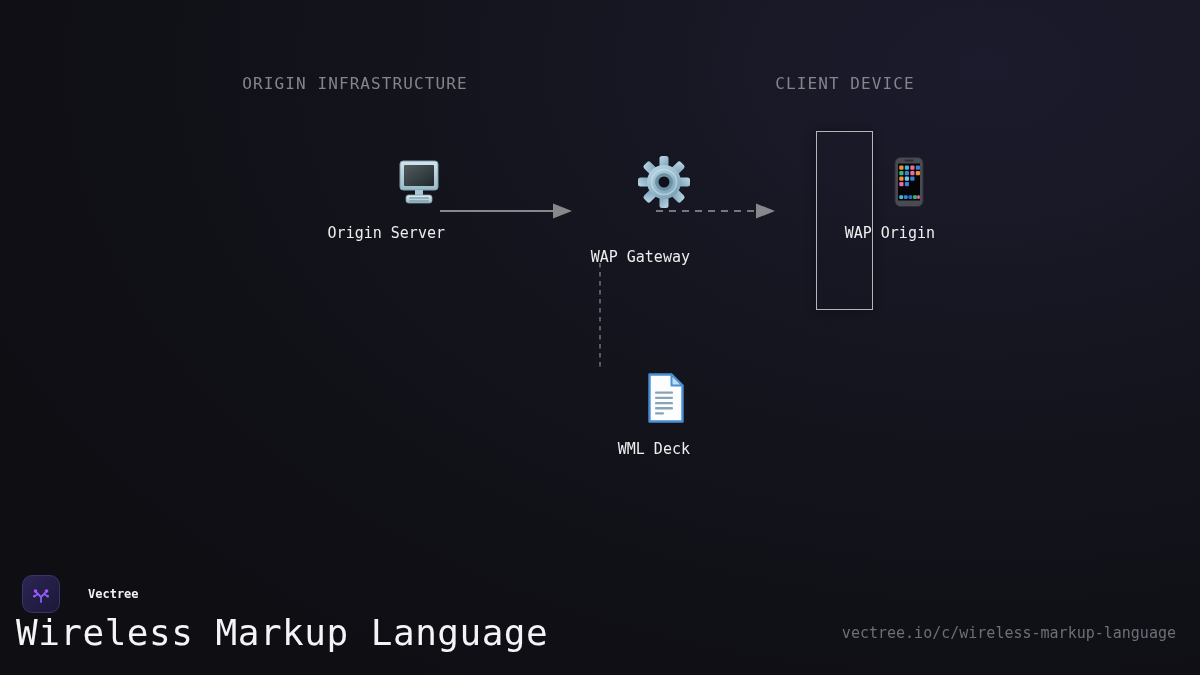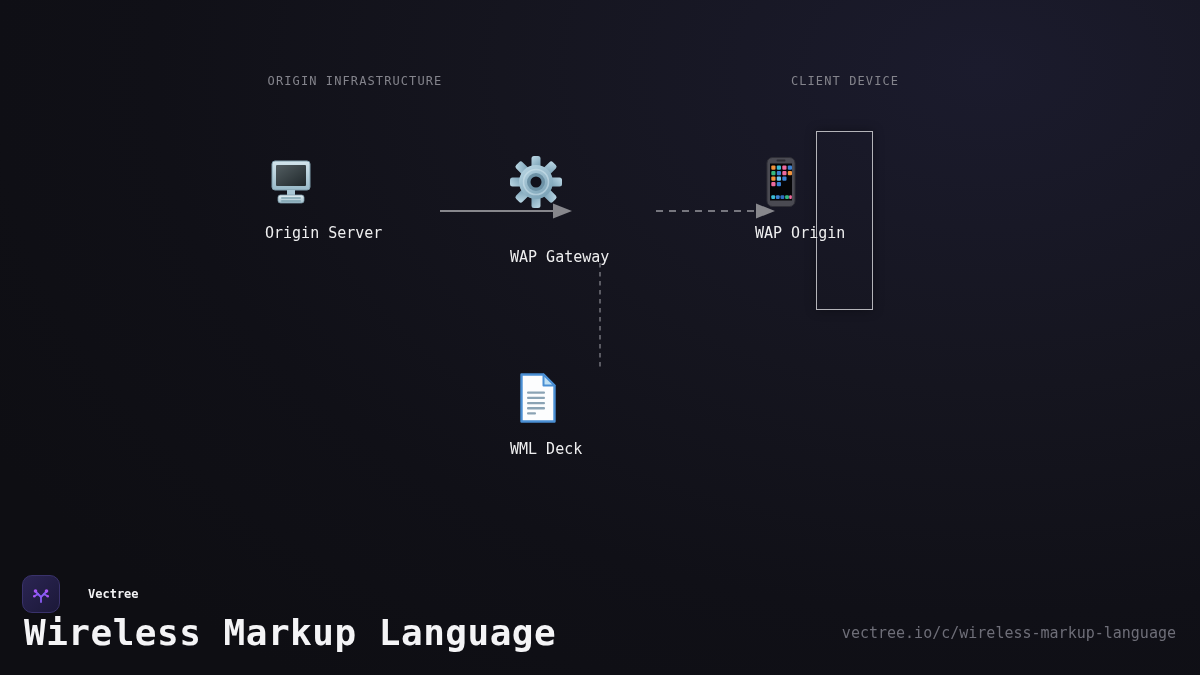--- a/index.html
+++ b/index.html
@@ -3,48 +3,48 @@
 <meta charset="utf-8">
 <style>
   html,body{margin:0;padding:0;background:#0b0b10;}
   .canvas{
     position:relative;width:1200px;height:675px;overflow:hidden;
     background:radial-gradient(1150px 760px at 82% 10%, #1b1b2d 0%, #15151f 42%, #101017 72%, #0e0e13 100%);
     font-family:"DejaVu Sans Mono","Liberation Mono",monospace;
   }
   .section-label{
     position:absolute;top:74px;transform:translateX(-50%);
-    font-size:12px;letter-spacing:1.1px;color:#84848c;white-space:nowrap;
+    font-size:16px;letter-spacing:1.1px;color:#84848c;white-space:nowrap;
   }
   .edges{position:absolute;left:0;top:0;z-index:1;}
   .highlight-box{
     position:absolute;left:816px;top:131px;width:57px;height:179px;
     border:1.5px solid #b4b4b9;z-index:1;box-sizing:border-box;
     box-shadow:0 0 10px rgba(0,0,0,0.35);
   }
   .node{
     position:absolute;width:180px;display:flex;flex-direction:column;
-    align-items:flex-start;z-index:2;
+    align-items:flex-end;z-index:2;
   }
   .node .icon{width:52px;height:52px;display:block;}
   .node .label{
     margin-top:16px;font-size:15px;color:#eeeeef;white-space:nowrap;
   }
   .footer-brand{
     position:absolute;left:22px;top:575px;display:flex;align-items:center;z-index:3;
   }
   .logo-badge{
     width:38px;height:38px;border-radius:10px;
     background:linear-gradient(135deg,#2b2553 0%,#1b1838 100%);
     border:1px solid #39326b;box-sizing:border-box;
     display:flex;align-items:center;justify-content:center;
   }
   .brand-name{margin-left:28px;font-size:12px;font-weight:bold;color:#f2f2f4;}
   .footer-title{
-    position:absolute;left:24px;top:612px;font-size:36px;font-weight:bold;
+    position:absolute;left:16px;top:612px;font-size:36px;font-weight:normal;
     color:#f4f4f6;white-space:nowrap;z-index:3;letter-spacing:0.5px;
   }
   .footer-url{
     position:absolute;right:24px;top:624px;font-size:15px;color:#6e6e78;
     white-space:nowrap;z-index:3;
   }
 </style>
 </head>
 <body>
 

